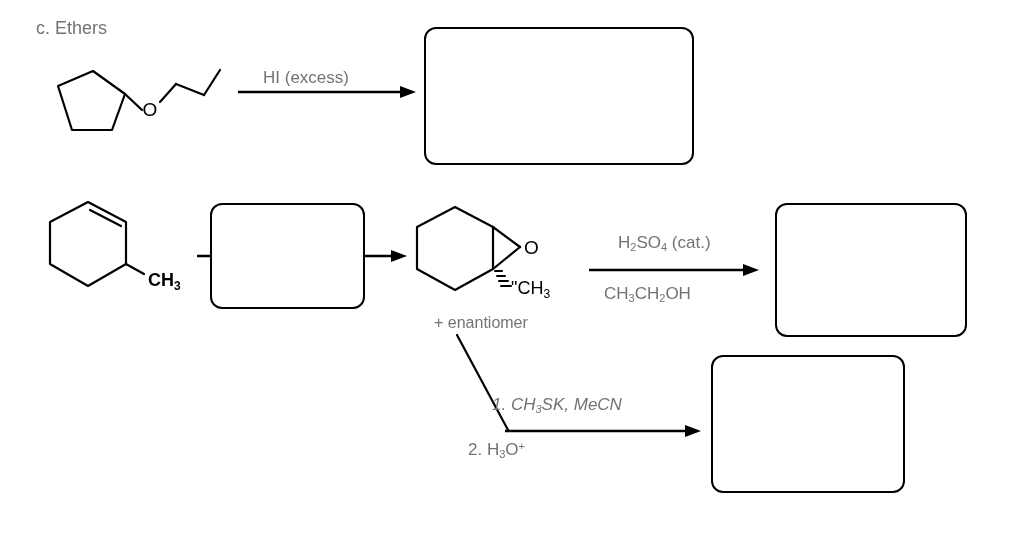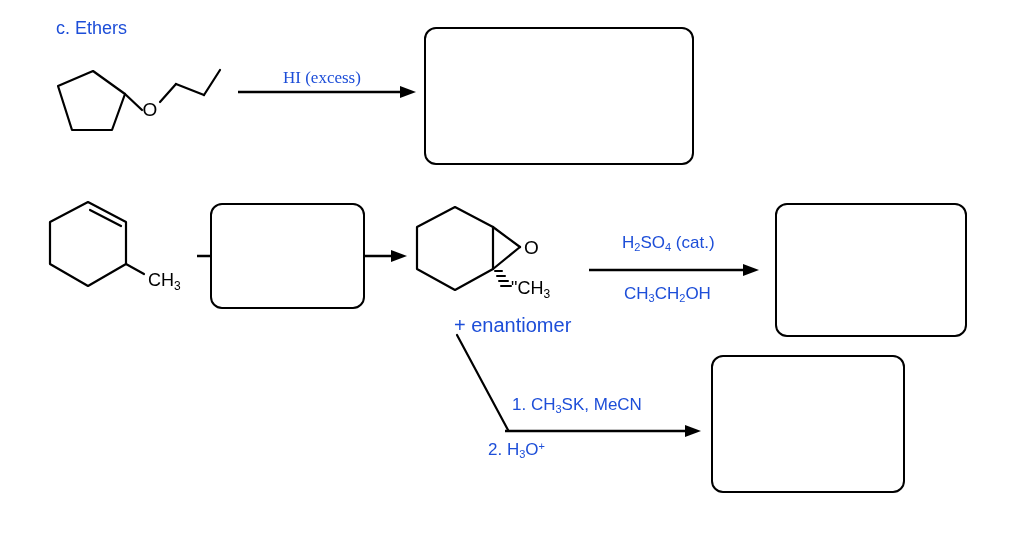--- a/index.html
+++ b/index.html
@@ -11,24 +11,23 @@
     width: 1024px;
     height: 542px;
     position: relative;
     font-family: "Liberation Sans", sans-serif;
     color: #000000;
     overflow: hidden;
   }
   .abs { position: absolute; }
   .label {
     font-size: 17px;
-    color: #1d4ed8;
+    color: #737373;
     white-space: nowrap;
     line-height: 1.2;
-    margin-left: 20px;
   }
   .label sub { font-size: 11px; vertical-align: -3px; }
   .label sup { font-size: 11px; vertical-align: 5px; }
   .answer-box {
     border: 2px solid #000;
     border-radius: 12px;
     background: #ffffff;
     box-sizing: border-box;
   }
   svg { display: block; overflow: visible; }
@@ -49,32 +48,32 @@
 
       <line x1="115" y1="62" x2="131" y2="44"></line>
 
       <line x1="131" y1="44" x2="159" y2="55"></line>
       <line x1="159" y1="55" x2="175" y2="30"></line>
     </g>
     <text x="105" y="76" font-family="Liberation Sans, sans-serif" font-size="19" fill="#000" text-anchor="middle">O</text>
   </svg>
 </div>
 
-<div class="abs label" style="left:263px; top:68px;font-family:Liberation Serif, serif;">HI (excess)</div>
+<div class="abs label" style="left:263px; top:68px;">HI (excess)</div>
 
 <div class="abs" style="left:238px; top:84px;">
   <svg width="180" height="16" viewBox="0 0 180 16">
     <line x1="0" y1="8" x2="165" y2="8" stroke="#000" stroke-width="2.4"></line>
     <polygon points="178,8 162,2 162,14" fill="#000"></polygon>
   </svg>
 </div>
 
 <div class="abs answer-box" style="left:424px; top:27px; width:270px; height:138px;"></div>
 
-<div class="struct" style="left:40px; top:200px; width:175px; height:110px;">
+<div class="struct" style="left:40px; top:200px; width:175px; height:110px;font-weight:bold;">
   <svg width="175" height="110" viewBox="0 0 175 110">
     <g stroke="#000" stroke-width="2.2" fill="none" stroke-linecap="round" stroke-linejoin="round">
       <polygon points="10,22 48,2 86,22 86,64 48,86 10,64"></polygon>
 
       <line x1="50" y1="10" x2="81" y2="26"></line>
 
       <line x1="86" y1="64" x2="104" y2="74"></line>
     </g>
     <text x="108" y="86" font-family="Liberation Sans, sans-serif" font-size="18" fill="#000">CH<tspan font-size="12" dy="4">3</tspan></text>
   </svg>
@@ -102,23 +101,23 @@
     <g stroke="#000" stroke-width="2" stroke-linecap="round">
       <line x1="87" y1="68" x2="94" y2="68"></line>
       <line x1="89" y1="73" x2="97" y2="73"></line>
       <line x1="91" y1="78" x2="100" y2="78"></line>
       <line x1="93" y1="83" x2="103" y2="83"></line>
     </g>
     <text x="103" y="91" font-family="Liberation Sans, sans-serif" font-size="18" fill="#000">"CH<tspan font-size="12" dy="4">3</tspan></text>
   </svg>
 </div>
 
-<div class="abs label" style="left:434px; top:313px; font-size:20px;">+ enantiomer</div>
+<div class="abs label" style="left:434px; top:313px; font-size:16px;">+ enantiomer</div>
 
-<div class="abs label" style="left:602px; top:233px;text-align:center;">
+<div class="abs label" style="left:618px; top:233px;text-align:center;">
   <span>H<sub>2</sub>SO<sub>4</sub> (cat.)</span>
 </div>
 <div class="abs label" style="left:604px; top:284px;">
   <span>CH<sub>3</sub>CH<sub>2</sub>OH</span>
 </div>
 
 <div class="abs" style="left:589px; top:262px;">
   <svg width="172" height="16" viewBox="0 0 172 16">
     <line x1="0" y1="8" x2="157" y2="8" stroke="#000" stroke-width="2.4"></line>
     <polygon points="170,8 154,2 154,14" fill="#000"></polygon>
@@ -126,21 +125,21 @@
 </div>
 
 <div class="abs answer-box" style="left:775px; top:203px; width:192px; height:134px;"></div>
 
 <div class="abs" style="left:452px; top:330px;">
   <svg width="70" height="110" viewBox="0 0 70 110">
     <line x1="5" y1="5" x2="56" y2="100" stroke="#000" stroke-width="2.2" stroke-linecap="round"></line>
   </svg>
 </div>
 
-<div class="abs label" style="left:492px; top:395px;">
+<div class="abs label" style="left:492px; top:395px;font-style:italic;">
   <span>1. CH<sub>3</sub>SK, MeCN</span>
 </div>
 <div class="abs label" style="left:468px; top:440px;">
   <span>2. H<sub>3</sub>O<sup>+</sup></span>
 </div>
 
 <div class="abs" style="left:505px; top:423px;">
   <svg width="198" height="16" viewBox="0 0 198 16">
     <line x1="0" y1="8" x2="183" y2="8" stroke="#000" stroke-width="2.4"></line>
     <polygon points="196,8 180,2 180,14" fill="#000"></polygon>

